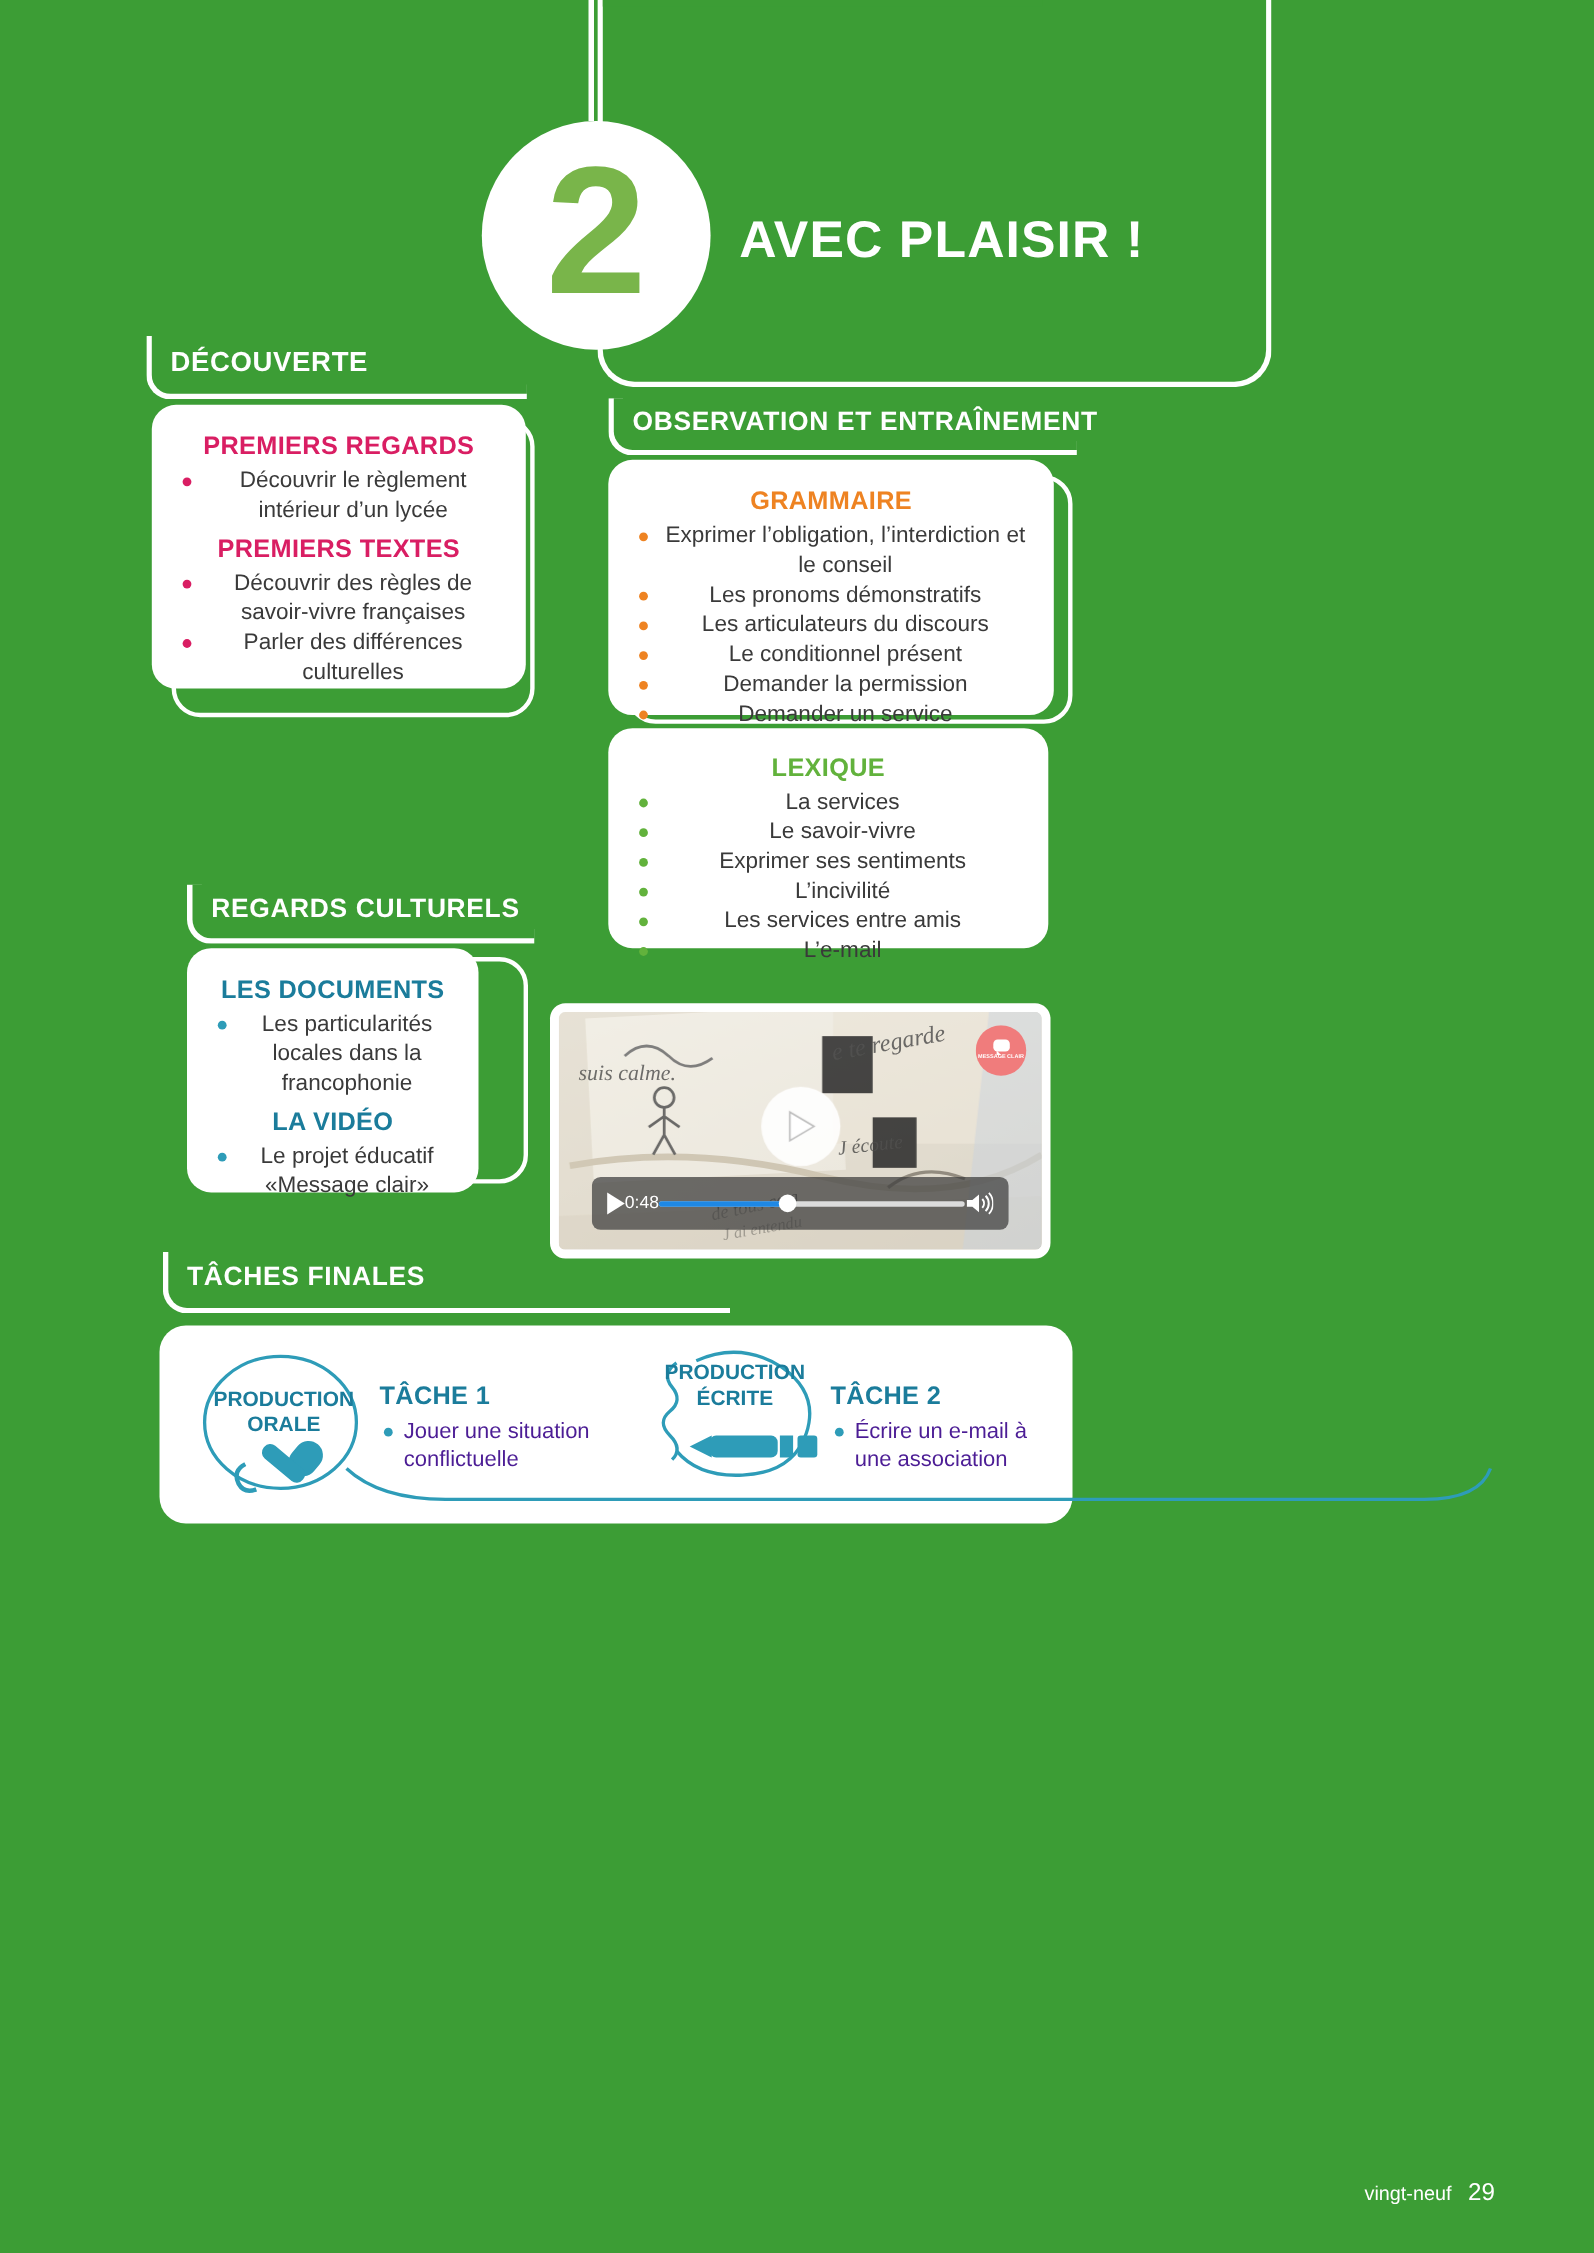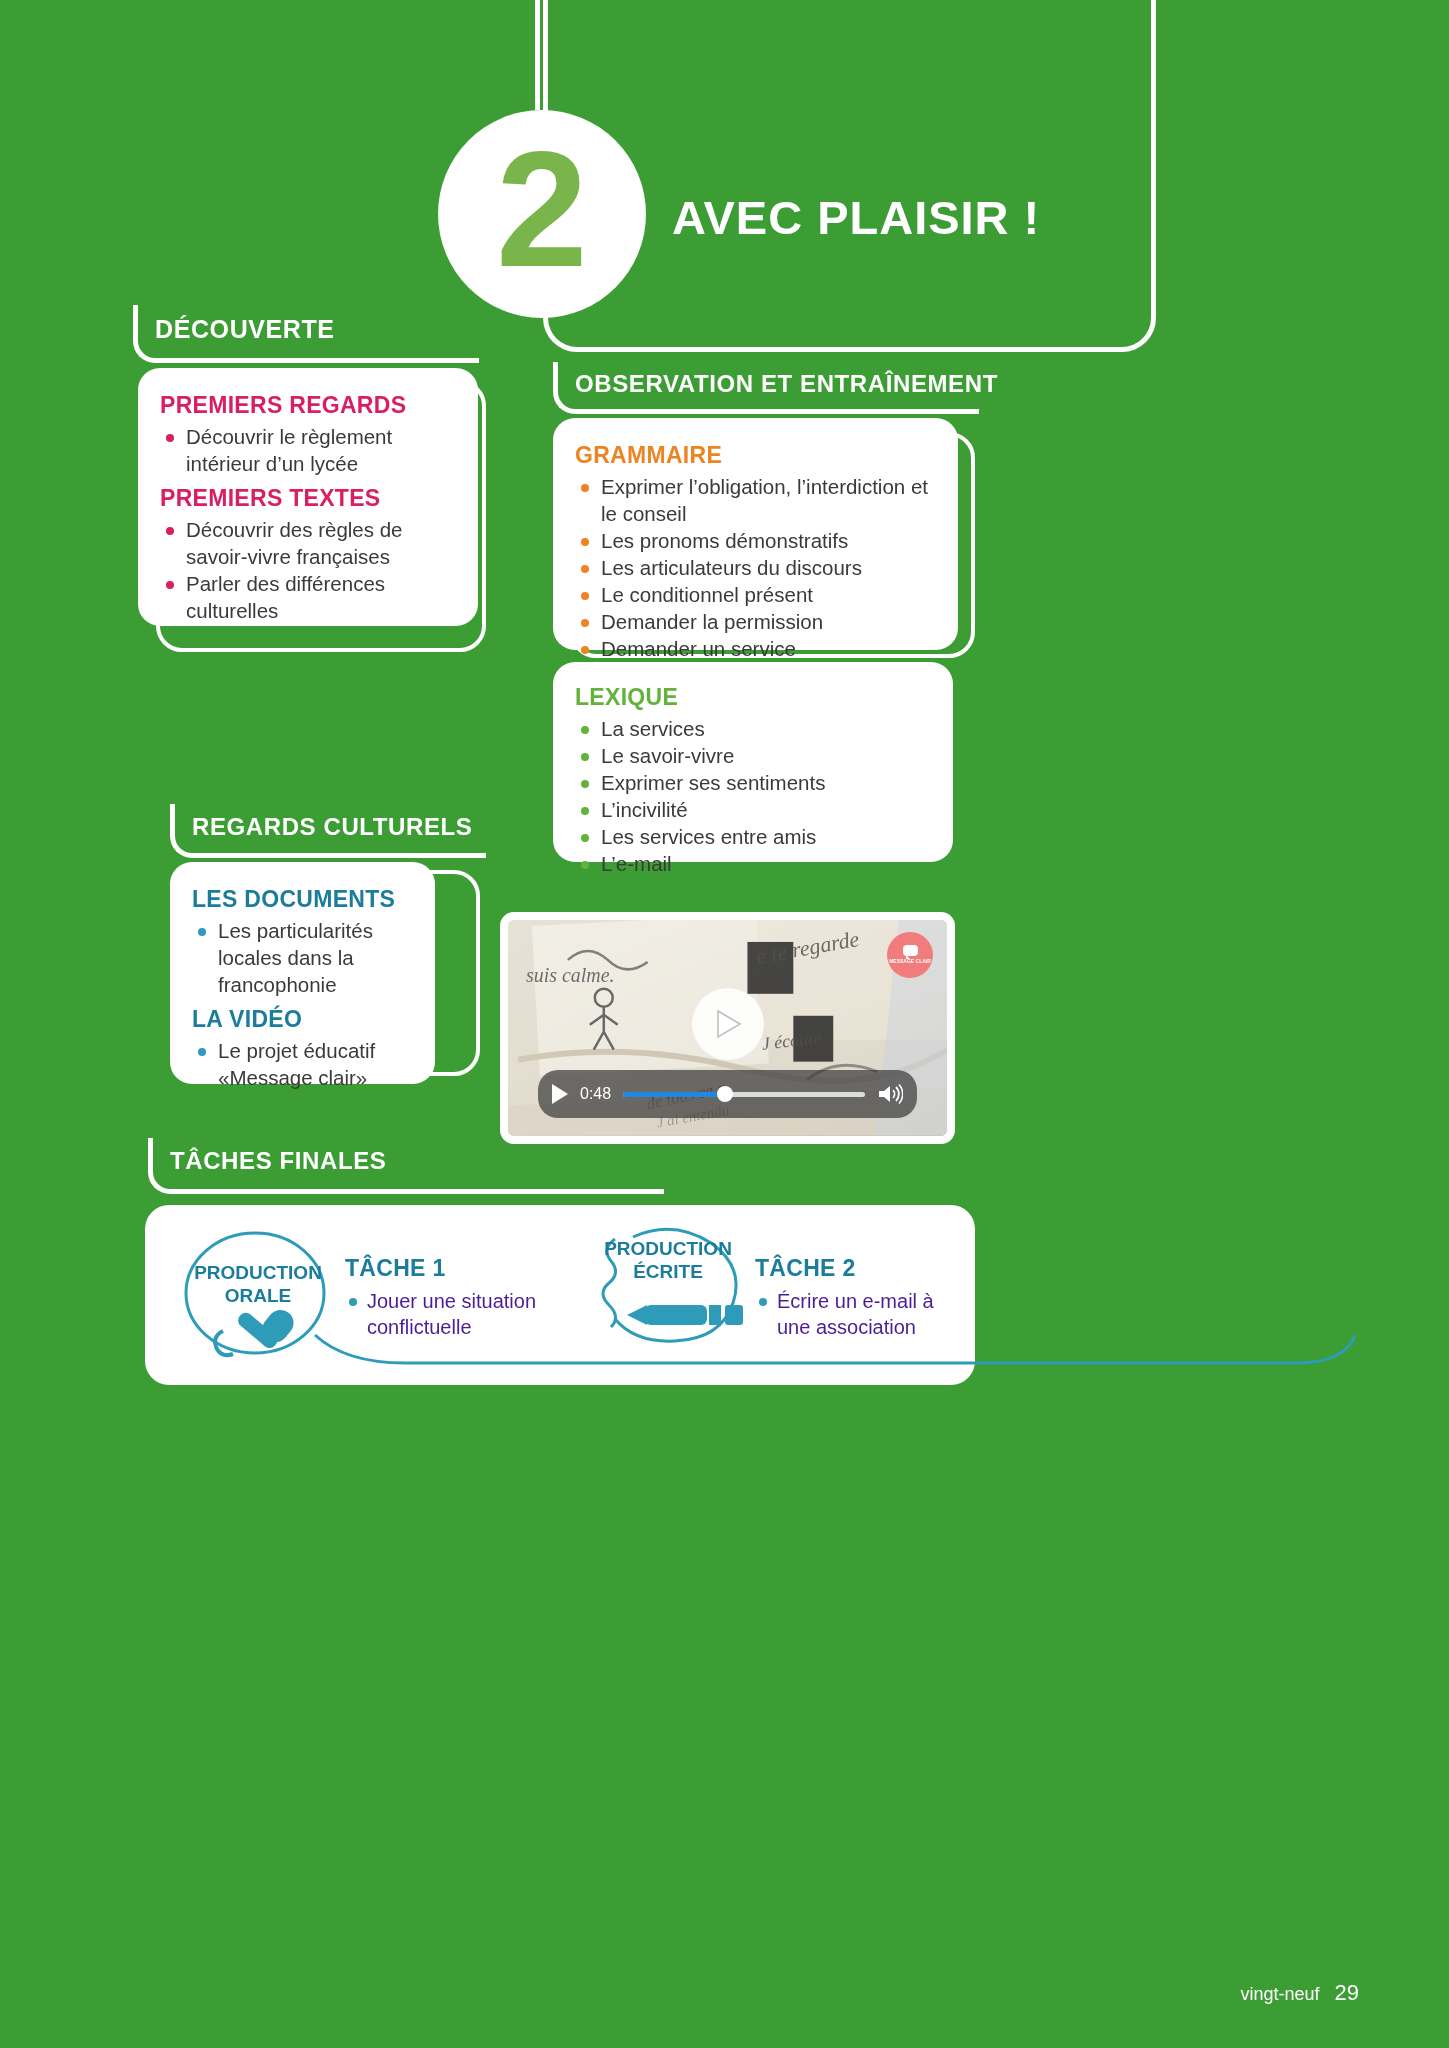--- a/index.html
+++ b/index.html
@@ -48,21 +48,21 @@
     position: absolute; left: 0; top: 0;
     border-left: 5px solid #fff; border-bottom: 5px solid #fff;
     border-bottom-left-radius: 22px;
   }
   .tab .tab-text {
     position: absolute; white-space: nowrap;
   }
 
   
   .card {
-    position: absolute; background: #ffffff; border-radius: 22px;
+    position: absolute; background: #ffffff; border-radius: 22px; text-align: center;
   }
   .card-h {
     font-size: 23px; font-weight: bold; letter-spacing: .3px;
     margin-bottom: 4px;
   }
   .c-pink  { color: #D91E63; }
   .c-orange{ color: #EE8322; }
   .c-green { color: #62B23C; }
   .c-blue  { color: #1B7C9B; }
 
@@ -116,22 +116,22 @@
   .badge-mc .bub {
     width: 15px; height: 11px; border-radius: 4px; background: #fff; margin-bottom: 2px;
     position: relative;
   }
   .badge-mc .bub::after {
     content:""; position:absolute; left:3px; bottom:-3px;
     border-left: 4px solid #fff; border-top: 4px solid transparent; border-bottom: 0;
   }
   .vbar {
     position: absolute; left: 30px; right: 30px; bottom: 18px; height: 48px;
-    background: rgba(60,60,60,.72); border-radius: 20px;
-    display: flex; align-items: center; padding: 0 14px; gap: 12px;
+    background: rgba(60,60,60,.72); border-radius: 8px;
+    display: flex; align-items: center; padding: 0 14px; 
   }
   .vbar .vplay { width:0;height:0;border-left:16px solid #fff;border-top:10px solid transparent;border-bottom:10px solid transparent; }
   .vbar .vtime { color:#fff; font-size:16px; }
   .vbar .vtrack { position: relative; flex: 1; height: 5px; background: #dcdcdc; border-radius: 3px; }
   .vbar .vfill  { position:absolute; left:0; top:0; height:5px; background:#1E88E5; border-radius:3px; width:42%; }
   .vbar .vknob  { position:absolute; top:50%; left:42%; transform: translate(-50%,-50%); width:16px;height:16px;border-radius:50%;background:#fff; }
   .vbar .vvol   { width: 26px; height: 22px; position: relative; }
 
   
   .tasks-card {

